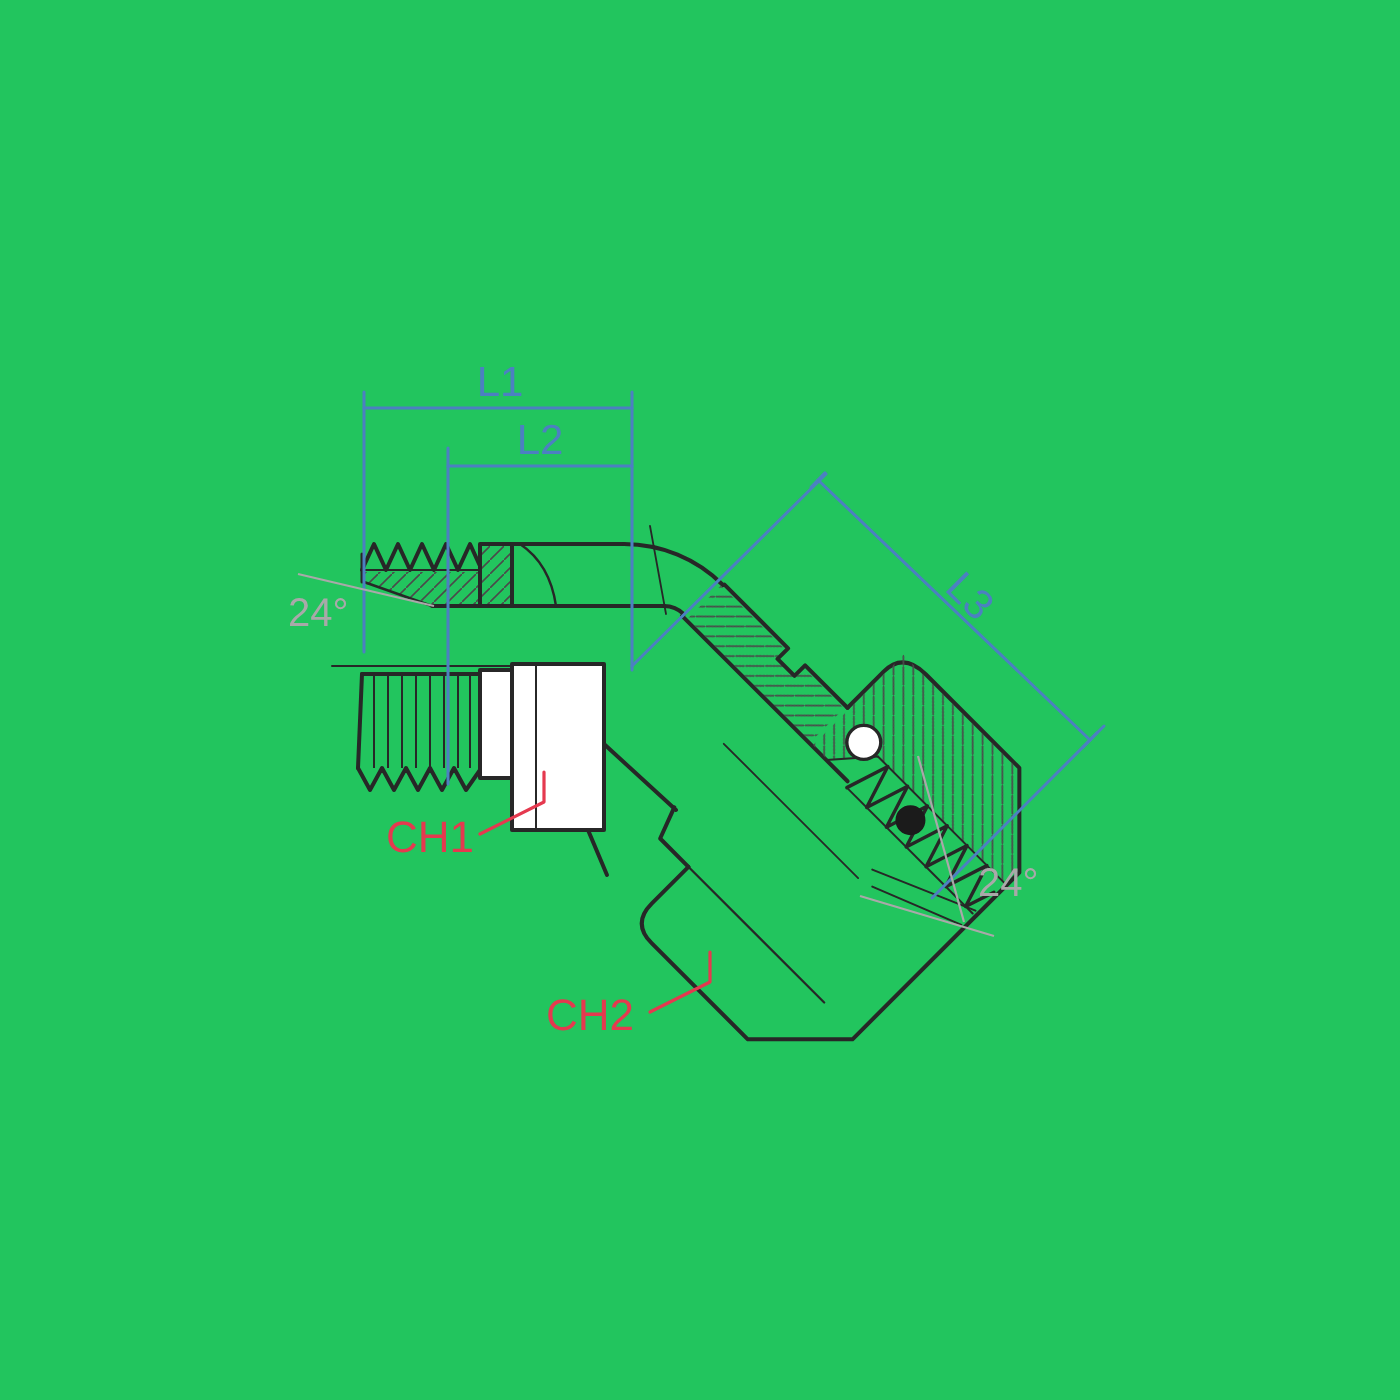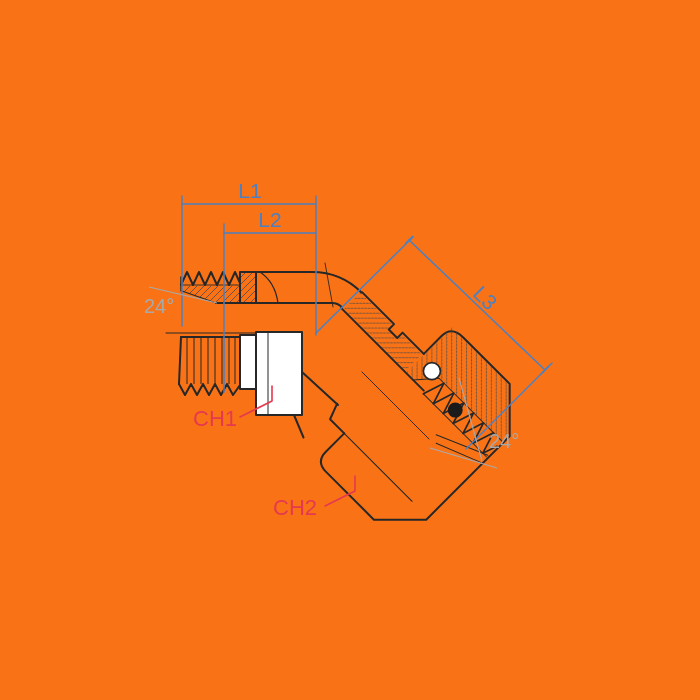--- a/index.html
+++ b/index.html
@@ -1,17 +1,17 @@
 <!DOCTYPE html>
 <html><head>
 <meta charset="utf-8">
 <style>
   html,body{margin:0;padding:0;background:#ffffff;}
   body{width:700px;height:700px;font-family:"Liberation Sans",sans-serif;}
-  #stage{width:700px;height:700px;position:relative;background:#f97316;}
+  #stage{width:700px;height:700px;position:relative;background:#22c55e;}
   svg{display:block;}
   .outline{stroke:#272727;fill:none;stroke-linecap:round;stroke-linejoin:round;}
   .dim-text{font-size:21px;}
   .ann-text{font-size:20px;}
   .wrench-text{font-size:22px;}
 </style>
 </head>
 <body>
 
 <div id="stage">

